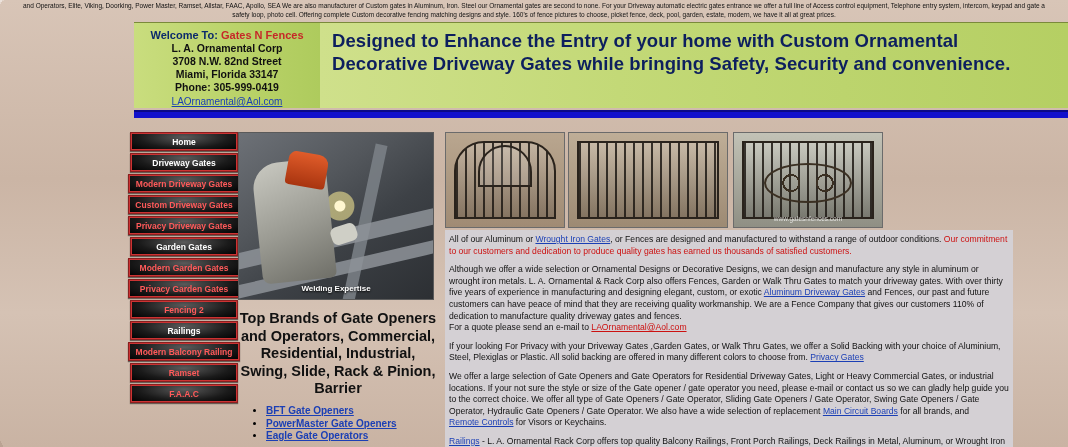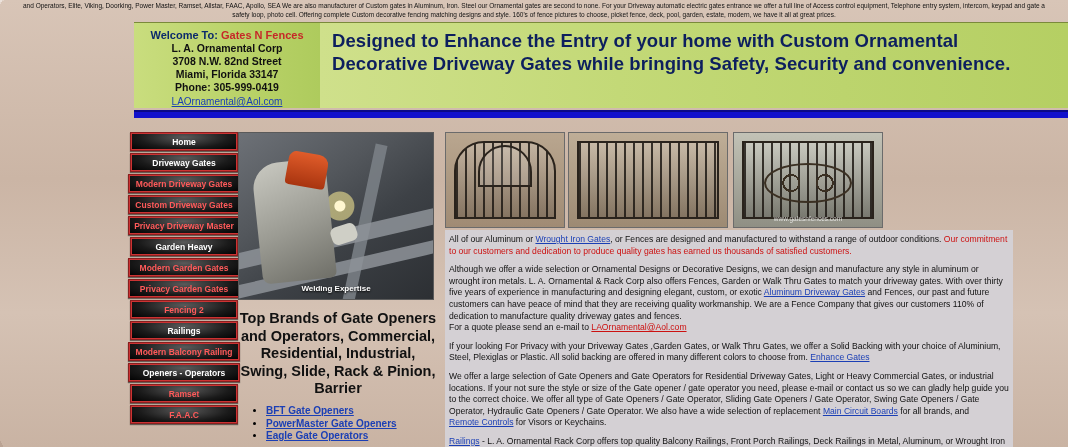--- a/index.html
+++ b/index.html
@@ -232,42 +232,39 @@
     <div class="navbtn">
         <span>Driveway Gates</span>
       </div>
     <div class="navbtn red wide">
         <span>Modern Driveway Gates</span>
       </div>
     <div class="navbtn red wide">
         <span>Custom Driveway Gates</span>
       </div>
     <div class="navbtn red wide">
-        <span>Privacy Driveway Master</span>
+        <span>Privacy Driveway Gates</span>
       </div>
     <div class="navbtn">
-        <span>Garden Heavy</span>
+        <span>Garden Gates</span>
       </div>
     <div class="navbtn red wide">
         <span>Modern Garden Gates</span>
       </div>
     <div class="navbtn red wide">
         <span>Privacy Garden Gates</span>
       </div>
     <div class="navbtn red">
         <span>Fencing  2</span>
       </div>
     <div class="navbtn">
         <span>Railings</span>
       </div>
     <div class="navbtn red wide">
         <span>Modern Balcony Railing</span>
-      </div>
-    <div class="navbtn wide">
-        <span>Openers - Operators</span>
       </div>
     <div class="navbtn red">
         <span>Ramset</span>
       </div>
     <div class="navbtn red">
         <span>F.A.A.C</span>
       </div>
 
   </div>
 
@@ -297,21 +294,21 @@
 
   <div class="content">
     <p>
       <span>All of our Aluminum or </span><a href="#" class="lnk">Wrought Iron Gates</a><span>, or Fences are designed and manufactured to withstand a range of outdoor conditions. </span><span class="red">Our commitment to our customers and dedication to produce quality gates has earned us thousands of satisfied customers.</span>
     </p>
     <p>
       <span>Although we offer a wide selection or Ornamental Designs or Decorative Designs, we can design and manufacture any style in aluminum or wrought iron metals. L. A. Ornamental &amp; Rack Corp also offers Fences, Garden or Walk Thru Gates to match your driveway  gates. With over thirty five years of experience in manufacturing and designing elegant, custom, or exotic </span><a href="#" class="lnk">Aluminum Driveway Gates</a><span> and Fences, our past and future customers can have peace of mind that they are receiving quality workmanship.  We are a Fence Company that gives our customers 110% of dedication to manufacture quality driveway gates and fences.</span><br>
       <span>For a quote please send an e-mail to </span><a href="#" class="lnk red">LAOrnamental@Aol.com</a>
     </p>
     <p>
-      <span>If your looking For Privacy with your Driveway Gates ,Garden Gates, or Walk Thru Gates, we offer a Solid Backing with your choice of Aluminium, Steel, Plexiglas or Plastic.  All solid backing are offered in many different colors to choose from. </span><a href="#" class="lnk">Enhance Gates</a>
+      <span>If your looking For Privacy with your Driveway Gates ,Garden Gates, or Walk Thru Gates, we offer a Solid Backing with your choice of Aluminium, Steel, Plexiglas or Plastic.  All solid backing are offered in many different colors to choose from. </span><a href="#" class="lnk">Privacy Gates</a>
     </p>
     <p>
       <span>We offer a large selection of  Gate Openers and Gate Operators for Residential Driveway Gates, Light or Heavy Commercial Gates, or industrial locations. If your not sure the style or size of the Gate opener / gate operator  you need, please e-mail or contact us so we can gladly help guide you to the correct choice. We offer all type of Gate Openers / Gate Operator, Sliding Gate Openers / Gate Operator, Swing Gate Openers / Gate Operator, Hydraulic Gate Openers / Gate Operator. We also have a wide selection of replacement </span><a href="#" class="lnk">Main Circuit Boards</a><span> for all brands, and </span><br>
       <a href="#" class="lnk">Remote Controls</a><span>  for Visors or Keychains.</span>
     </p>
     <p>
       <a href="#" class="lnk">Railings</a><span> - L. A. Ornamental Rack Corp offers top quality Balcony Railings, Front Porch Railings, Deck Railings in Metal, Aluminum, or Wrought Iron Steel.  We offer rails for residential or commercial locations for either Interior or Exterior locations. We also offer Custom Made Railings,</span>
     </p>
   </div>
 

